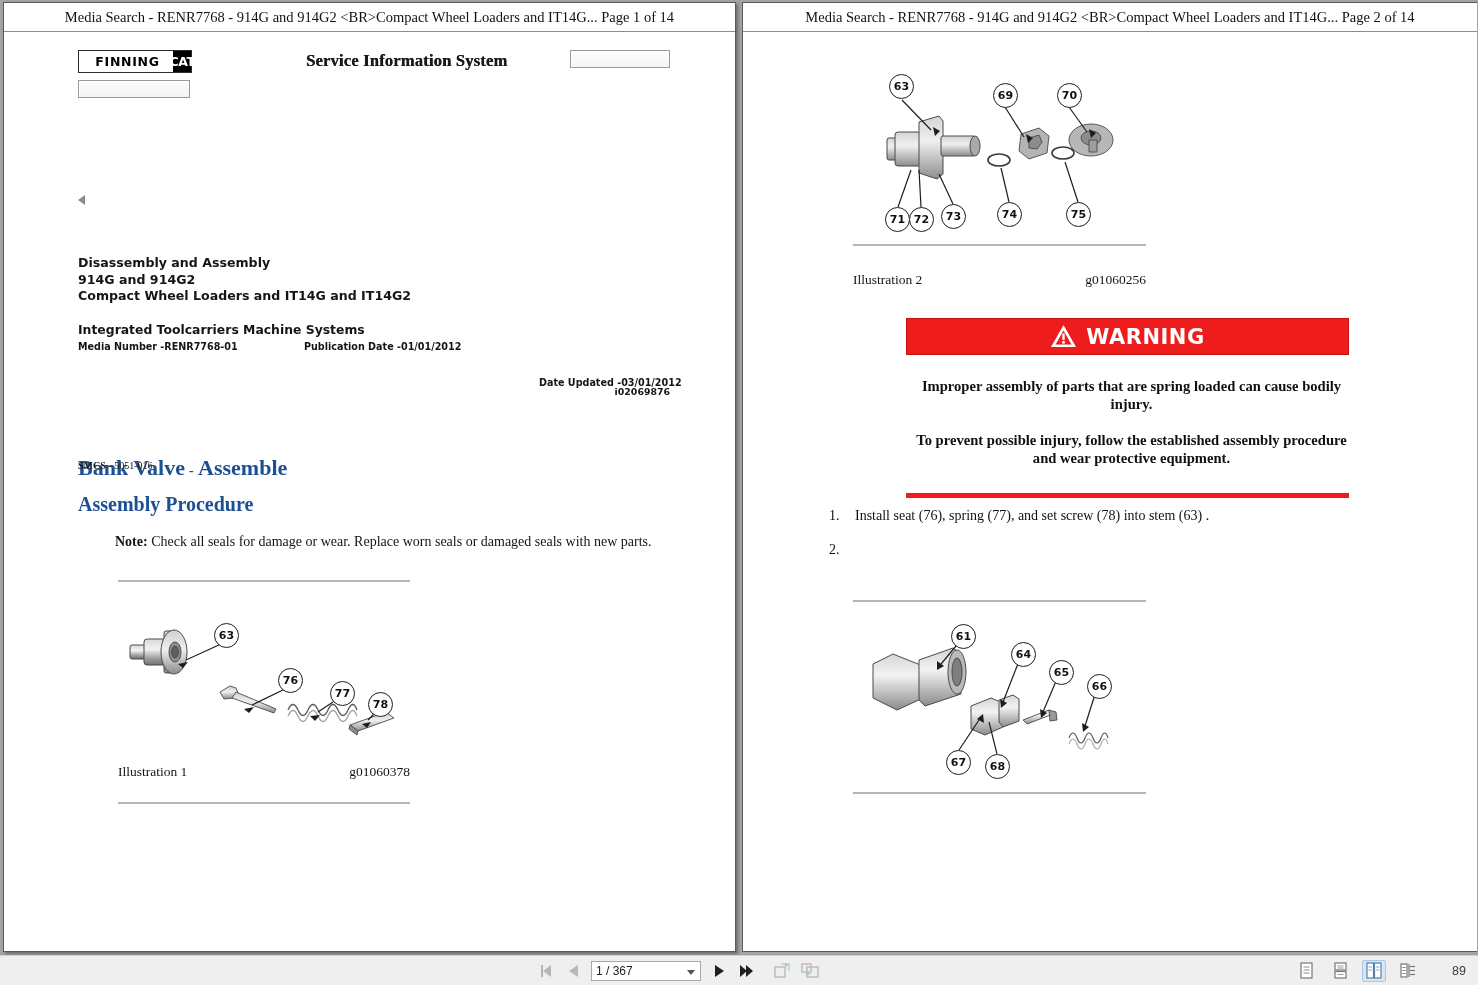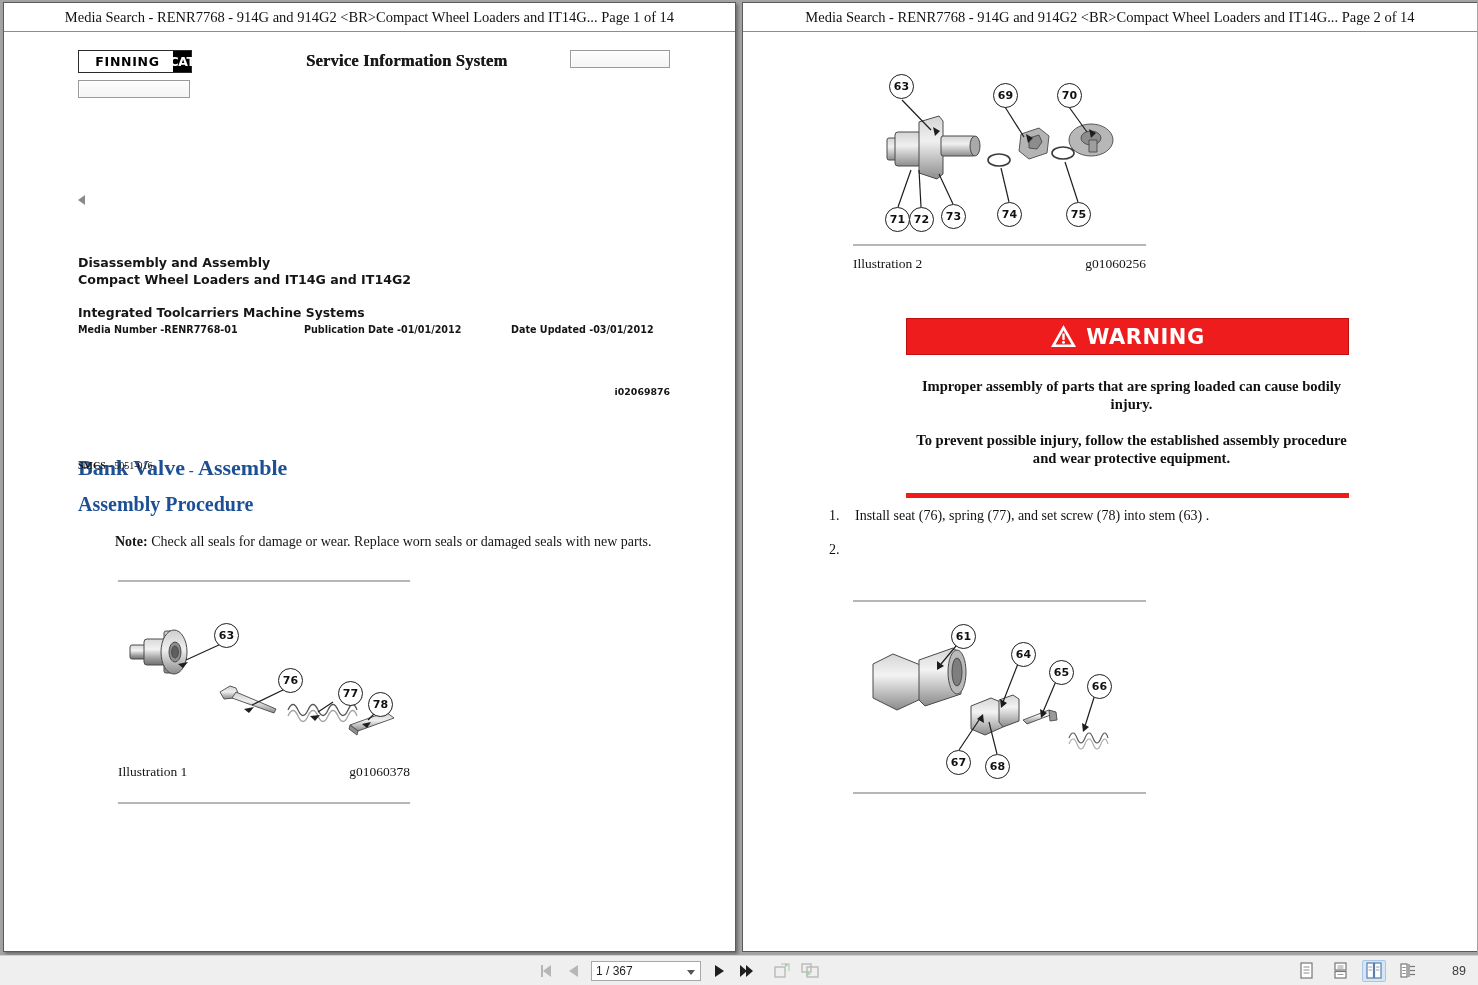--- a/index.html
+++ b/index.html
@@ -94,21 +94,21 @@
     font-weight: bold; font-size: 12.4px; color: #151515;
     margin-top: 17px;
   }
   .meta .numrow {
     margin-top: 4px; position: relative; height: 14px;
     font-family: "DejaVu Sans", sans-serif;
     font-weight: bold; font-size: 9.6px; color: #151515;
   }
   .numrow .c1 { position: absolute; left: 0; }
   .numrow .c2 { position: absolute; left: 226px; }
-  .numrow .c3 { position: absolute; left: 433px; }
+  .numrow .c3 { position: absolute; left: 461px; margin-top: 36px; }
   .docid {
     position: absolute; left: 74px; top: 336px; width: 592px;
     text-align: right;
     font-family: "DejaVu Sans", sans-serif;
     font-weight: bold; font-size: 9.4px; color: #151515;
   }
 
   .h1-blue {
     position: absolute; left: 74px; top: 366px;
     font-family: "Liberation Serif", serif;
@@ -236,20 +236,21 @@
           <div class="sis-title">Service Information System</div>
           <input class="textbox tb-top" placeholder="" style="">
           <input class="textbox tb-left" placeholder="" style="">
         </div>
 
         <div class="collapse-arrow"></div>
 
         <div class="meta">
           <div class="title-block">
             <div>Disassembly and Assembly</div>
+            <div>914G and 914G2</div>
             <div>Compact Wheel Loaders and IT14G and IT14G2</div>
           </div>
           <div class="sub">Integrated Toolcarriers Machine Systems</div>
           <div class="numrow">
             <span class="c1">Media Number -RENR7768-01</span>
             <span class="c2">Publication Date -01/01/2012</span>
             <span class="c3">Date Updated -03/01/2012</span>
           </div>
         </div>
 
@@ -318,21 +319,21 @@
                 <path d="M167 107 L134 123"></path>
                   <path d="M126 127 l10 -2 l-5 6 z" fill="#1d1d1d" stroke="none"></path>
                 <path d="M215 120 L200 130"></path>
                   <path d="M192 134 l10 -1 l-5 6 z" fill="#1d1d1d" stroke="none"></path>
                 <path d="M257 131 L250 138"></path>
                   <path d="M244 142 l9 -2 l-4 6 z" fill="#1d1d1d" stroke="none"></path>
               </g>
             </svg>
             <div class="bub" style="left:96px; top:41px;">63</div>
             <div class="bub" style="left:160px; top:86px;">76</div>
-            <div class="bub" style="left:220px; top:99px;">77</div>
+            <div class="bub" style="left:212px; top:99px;">77</div>
             <div class="bub" style="left:250px; top:110px;">78</div>
           </div>
           <div class="caption">
             <span class="left">Illustration 1</span>
             <span class="right">g01060378</span>
           </div>
           <div class="rule" style="margin-top:18px;"></div>
         </div>
 
       </div>
@@ -393,21 +394,21 @@
             <div class="bub" style="left:36px; top:22px;">63</div>
             <div class="bub" style="left:140px; top:31px;">69</div>
             <div class="bub" style="left:204px; top:31px;">70</div>
             <div class="bub" style="left:32px; top:155px;">71</div>
             <div class="bub" style="left:56px; top:155px;">72</div>
             <div class="bub" style="left:88px; top:152px;">73</div>
             <div class="bub" style="left:144px; top:150px;">74</div>
             <div class="bub" style="left:213px; top:150px;">75</div>
           </div>
           <div class="rule"></div>
-          <div class="caption" style="margin-top:10px;">
+          <div class="caption" style="margin-top:26px;">
             <span class="left">Illustration 2</span>
             <span class="right">g01060256</span>
           </div>
         </div>
 
         <div id="warn" style="left:163px; top:286px;">
           <div class="warn-bar">
             <svg width="27" height="25" viewBox="0 0 27 25">
               <path d="M13.5 1 L26 23 L1 23 Z" fill="#ffffff"></path>
               <path d="M13.5 6.5 L21.5 20.5 L5.5 20.5 Z" fill="#ee1c1c"></path>

